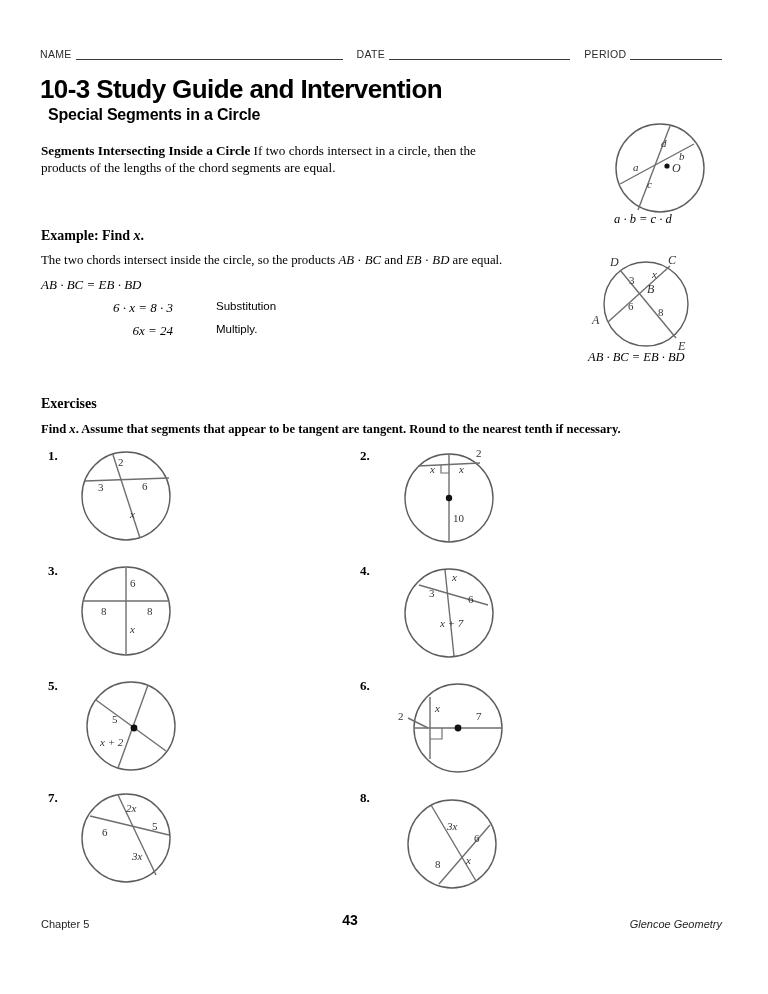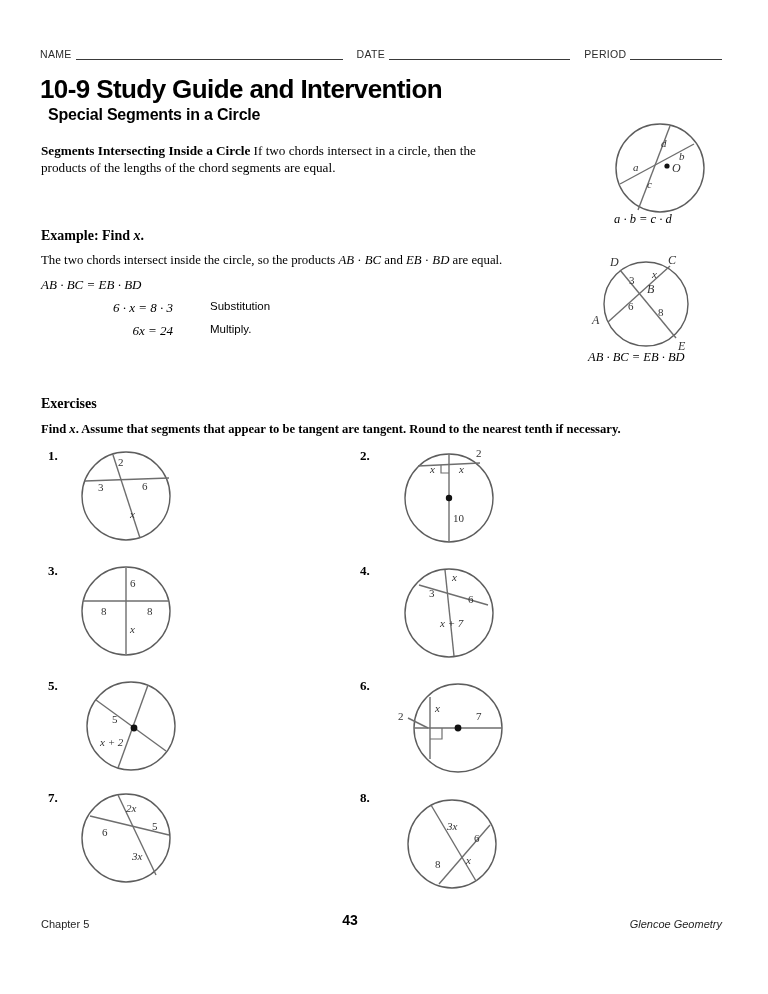--- a/index.html
+++ b/index.html
@@ -123,21 +123,21 @@
   }
   .step .lhs {
     position: absolute;
     left: 0;
     width: 132px;
     text-align: right;
     font-style: italic;
   }
   .step .rhs {
     position: absolute;
-    left: 169px;
+    left: 175px;
     font-family: "Liberation Sans", sans-serif;
     font-style: normal;
     font-size: 11.5px;
   }
 
   
   .exercises-head {
     position: absolute;
     left: 41px;
     top: 396px;
@@ -229,21 +229,21 @@
 
   <div class="idline">
     <span class="lbl">NAME</span>
     <span class="rule name"></span>
     <span class="lbl">DATE</span>
     <span class="rule date"></span>
     <span class="lbl">PERIOD</span>
     <span class="rule period"></span>
   </div>
 
-  <div class="title">10-9 Study Guide and Intervention</div>
+  <div class="title">10-3 Study Guide and Intervention</div>
   <div class="subtitle">Special Segments in a Circle</div>
 
   <div class="concept">
     <b>Segments Intersecting Inside a Circle</b><span> If two chords intersect in a circle, then the products of the lengths of the chord segments are equal.</span>
   </div>
 
   <div style="position:absolute; left:608px; top:118px;">
     <svg width="104" height="100" viewBox="0 0 104 100">
       <circle class="outline" cx="52" cy="50" r="44"></circle>
 

